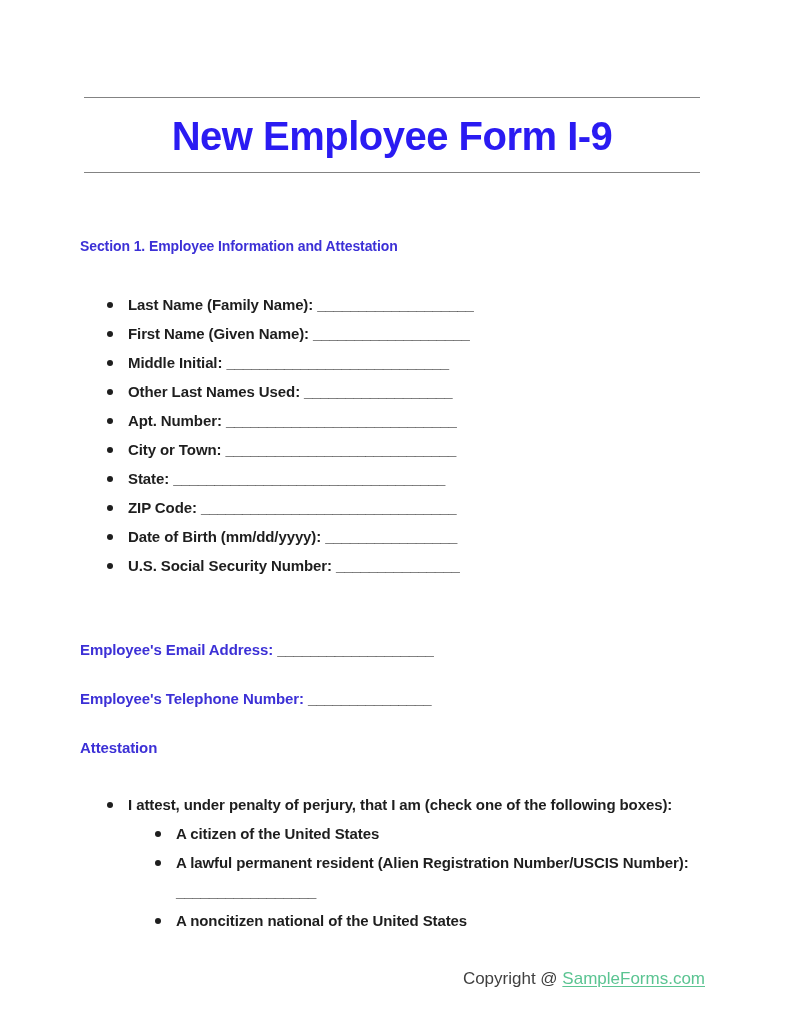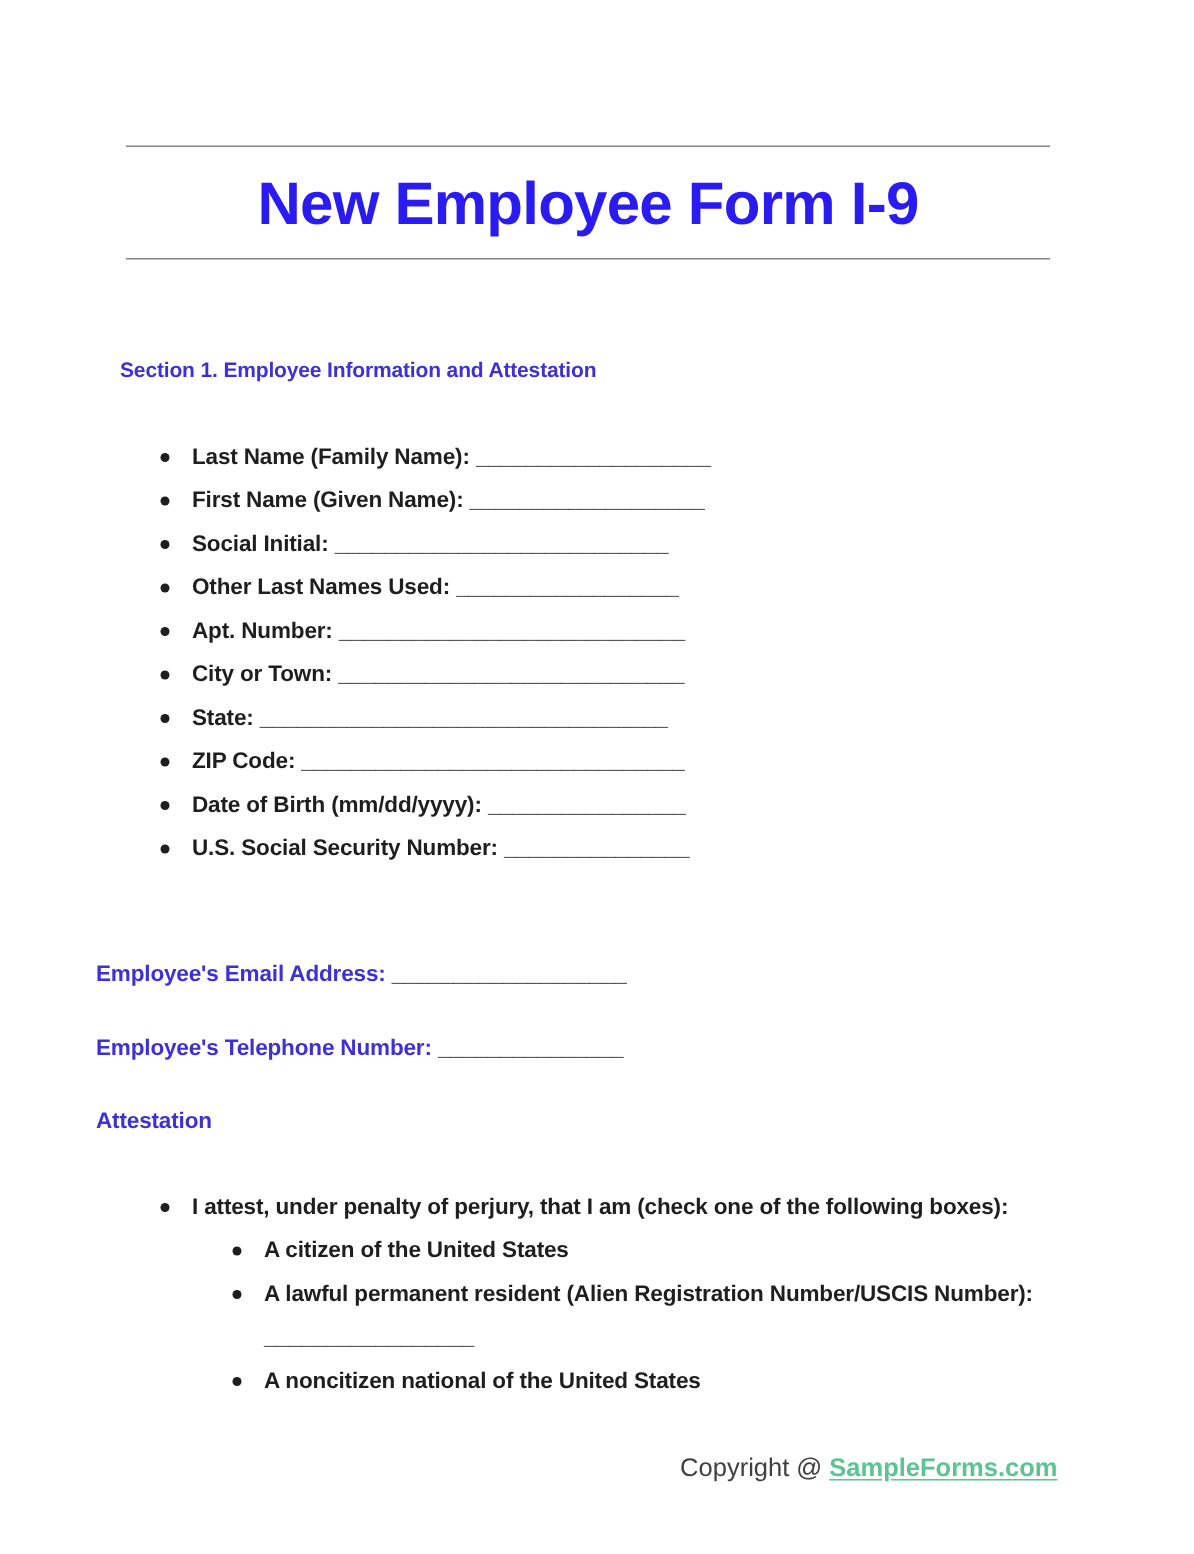--- a/index.html
+++ b/index.html
@@ -36,58 +36,58 @@
   .dot{position:absolute;width:6px;height:6px;border-radius:50%;
        background:var(--text-black);top:11.5px;}
 
   .fields-list{position:absolute;left:80px;top:290px;width:680px;}
   .fields-list li{padding-left:48px;}
   .fields-list .dot{left:27px;}
 
   .blank{color:var(--text-black);font-weight:bold;white-space:nowrap;text-align:center;}
 
   .blue-line{
-    position:absolute;left:64px;font-size:15px;font-weight:bold;
+    position:absolute;left:80px;font-size:15px;font-weight:bold;
     line-height:17px;color:var(--label-blue);letter-spacing:-0.1px;
   }
   .email-line{top:641px;}
   .phone-line{top:690px;}
   .attestation-heading{top:739px;}
 
   .attest-list{position:absolute;left:80px;top:790px;width:706px;}
   .attest-list li.l1{padding-left:48px;}
   .attest-list li.l1 .dot{left:27px;}
   .attest-list li.l2{padding-left:96px;}
   .attest-list li.l2 .dot{left:75px;}
 
   .footer{
     position:absolute;top:969px;right:91px;
     font-size:17px;line-height:20px;color:var(--footer-gray);font-weight:normal;
   }
   .footer-link{
-    color:var(--link-green);font-weight:bold;
+    color:var(--link-green);font-weight:normal;
     text-decoration:underline;text-decoration-color:var(--link-green);
     text-underline-offset:2px;cursor:pointer;
   }
 </style>
 </head>
 <body>
 
 <div class="page">
 
   <div class="rule rule-top"></div>
   <h1 class="doc-title">New Employee Form I-9</h1>
   <div class="rule rule-bottom"></div>
 
   <h2 class="section-heading">Section 1. Employee Information and Attestation</h2>
 
   <ul class="fields-list">
     <li><span class="dot"></span><span>Last Name (Family Name):</span> <span class="blank">___________________</span></li>
     <li><span class="dot"></span><span>First Name (Given Name):</span> <span class="blank">___________________</span></li>
-    <li><span class="dot"></span><span>Social Initial:</span> <span class="blank">___________________________</span></li>
+    <li><span class="dot"></span><span>Middle Initial:</span> <span class="blank">___________________________</span></li>
     <li><span class="dot"></span><span>Other Last Names Used:</span> <span class="blank">__________________</span></li>
     <li><span class="dot"></span><span>Apt. Number:</span> <span class="blank">____________________________</span></li>
     <li><span class="dot"></span><span>City or Town:</span> <span class="blank">____________________________</span></li>
     <li><span class="dot"></span><span>State:</span> <span class="blank">_________________________________</span></li>
     <li><span class="dot"></span><span>ZIP Code:</span> <span class="blank">_______________________________</span></li>
     <li><span class="dot"></span><span>Date of Birth (mm/dd/yyyy):</span> <span class="blank">________________</span></li>
     <li><span class="dot"></span><span>U.S. Social Security Number:</span> <span class="blank">_______________</span></li>
   </ul>
 
   <p class="blue-line email-line"><span>Employee's Email Address:</span> <span class="blank">___________________</span></p>

